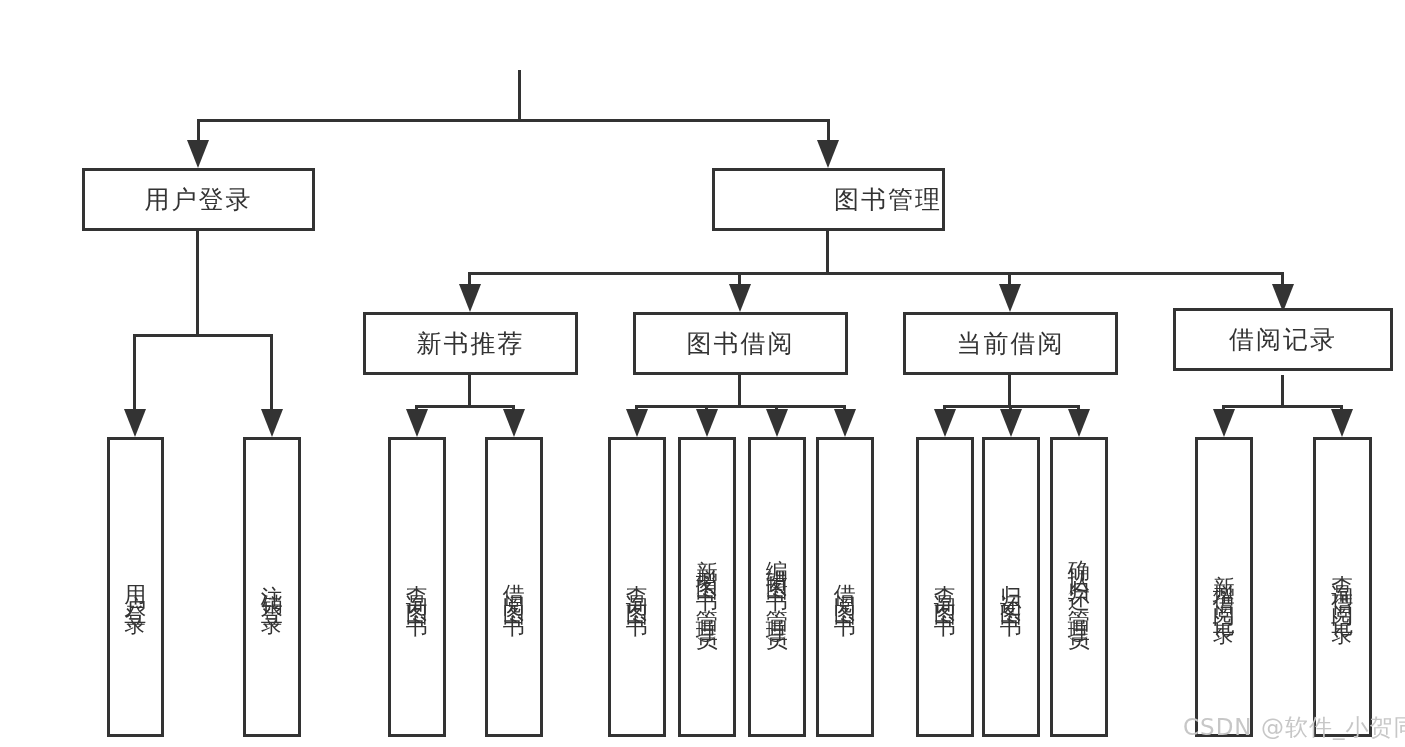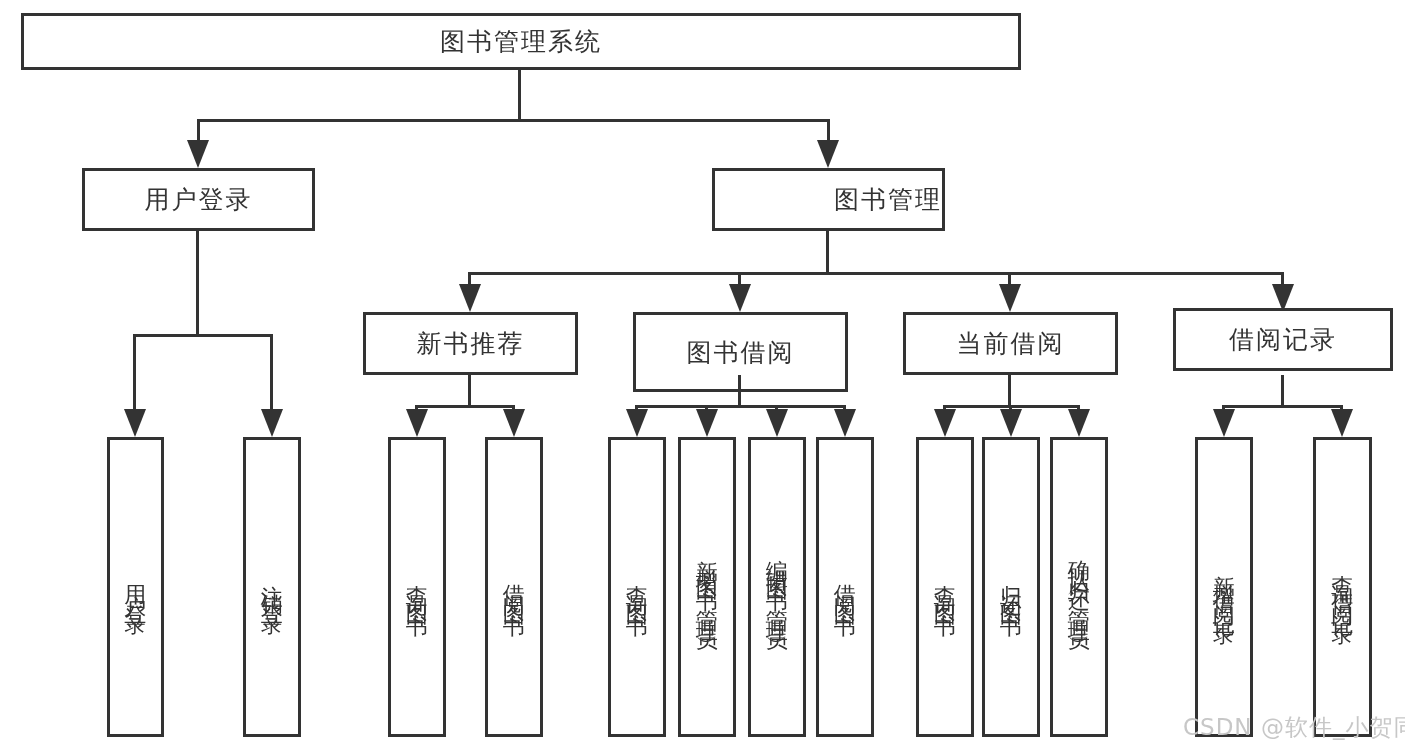--- a/index.html
+++ b/index.html
@@ -26,23 +26,20 @@
   .watermark {
     position:absolute; left:1183px; top:712px; z-index:5;
     font-size:23px; letter-spacing:1px; color:#c7c7c7; white-space:nowrap;
   }
 </style>
 </head>
 <body>
 
 <div class="canvas">
 
-  <div class="box" style="left:21px; top:13px; width:1000px; height:57px;">
-    <span class="hlabel">图书管理系统</span>
-  </div>
 
   <div class="vline" style="left:518px; top:70px; height:52px;"></div>
   <div class="hline" style="left:197px; top:119px; width:633px;"></div>
   <div class="vline" style="left:197px; top:120px; height:24px;"></div>
   <div class="arrow" style="left:187px; top:140px;"></div>
   <div class="vline" style="left:827px; top:120px; height:24px;"></div>
   <div class="arrow" style="left:817px; top:140px;"></div>
 
   <div class="box" style="left:82px; top:168px; width:233px; height:63px;">
     <span class="hlabel">用户登录</span>
@@ -65,21 +62,21 @@
   <div class="vline" style="left:738px; top:273px; height:14px;"></div>
   <div class="arrow" style="left:729px; top:284px;"></div>
   <div class="vline" style="left:1008px; top:273px; height:14px;"></div>
   <div class="arrow" style="left:999px; top:284px;"></div>
   <div class="vline" style="left:1281px; top:273px; height:14px;"></div>
   <div class="arrow" style="left:1272px; top:284px;"></div>
 
   <div class="box" style="left:363px; top:312px; width:215px; height:63px;">
     <span class="hlabel">新书推荐</span>
   </div>
-  <div class="box" style="left:633px; top:312px; width:215px; height:80px;">
+  <div class="box" style="left:633px; top:312px; width:215px; height:63px;">
     <span class="hlabel">图书借阅</span>
   </div>
   <div class="box" style="left:903px; top:312px; width:215px; height:63px;">
     <span class="hlabel">当前借阅</span>
   </div>
   <div class="box" style="left:1173px; top:308px; width:220px; height:63px;">
     <span class="hlabel">借阅记录</span>
   </div>
 
   <div class="vline" style="left:468px; top:375px; height:32px;"></div>

